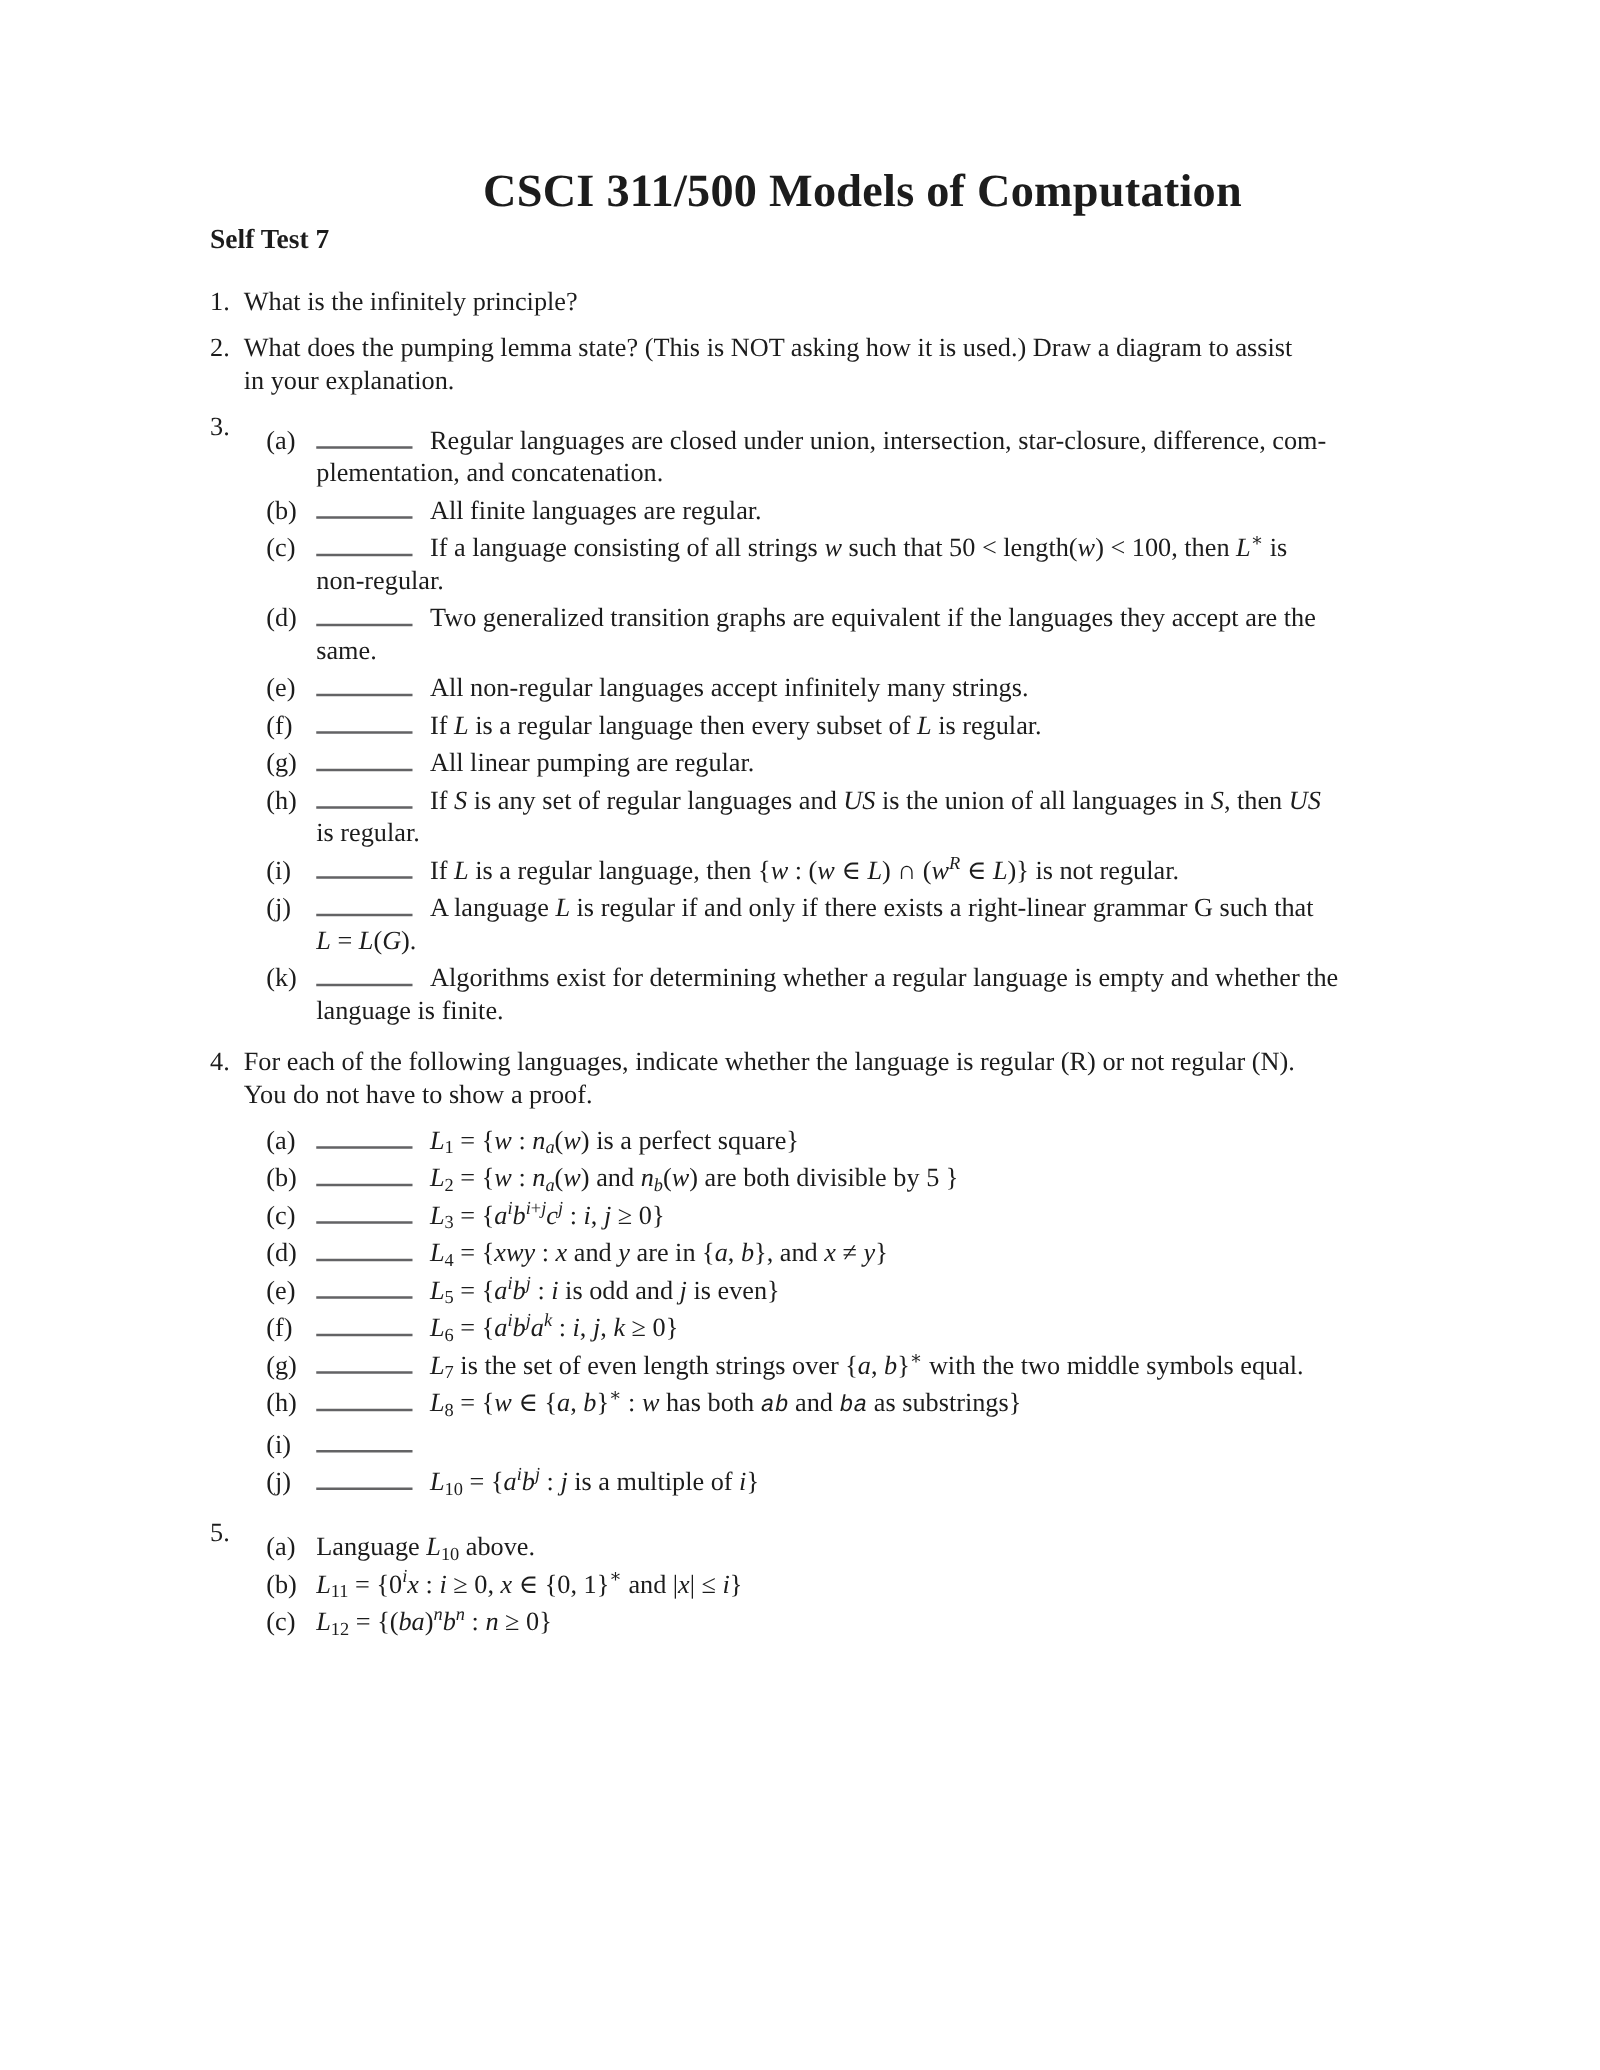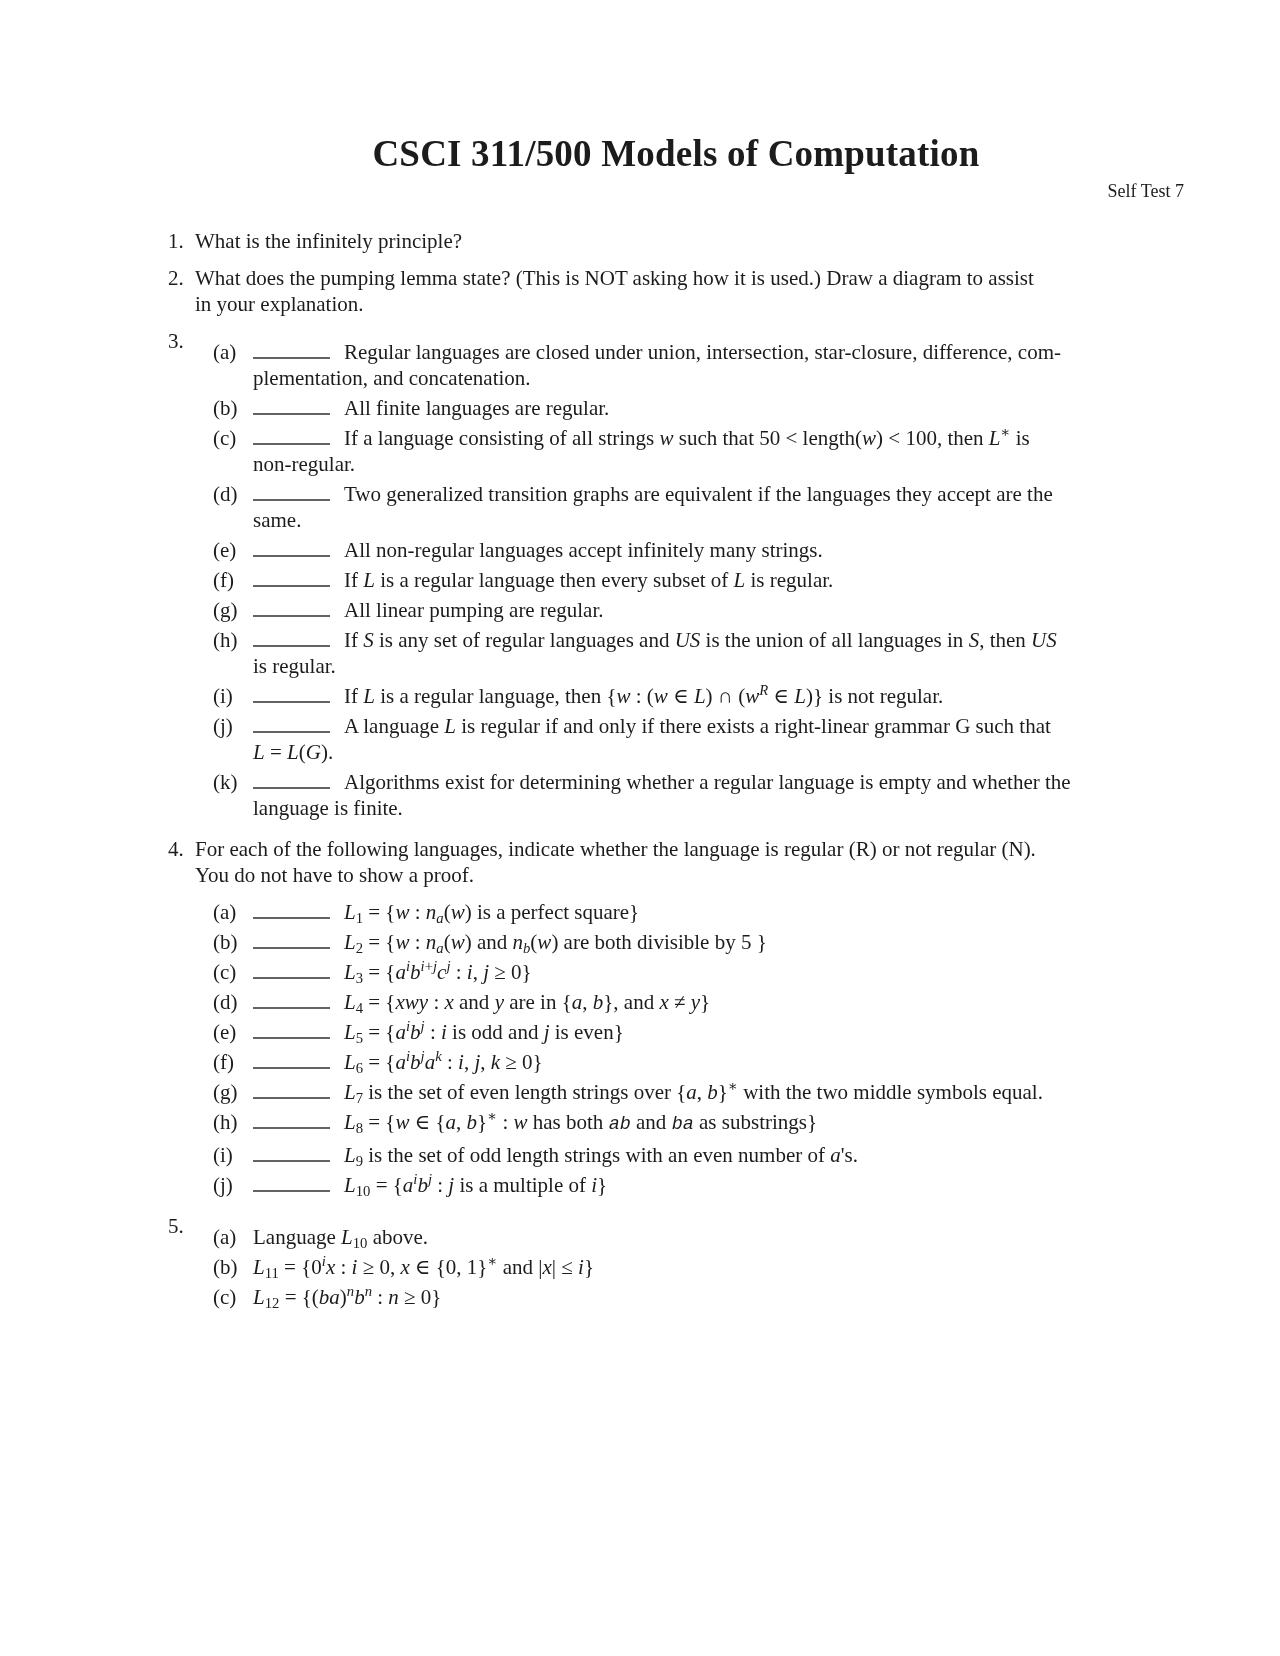--- a/index.html
+++ b/index.html
@@ -4,29 +4,29 @@
 <style>
   html,body{margin:0;padding:0;}
   body{
     width:1280px;height:1656px;
     background:#ffffff;
     color:#1c1c1c;
     font-family:"Liberation Serif","DejaVu Serif",serif;
     font-size:21px;line-height:26px;
     overflow:hidden;
   }
-  .page{padding:134px 96px 0 168px;}
+  .page{padding:134px 68px 0 168px;}
   h1{
     margin:0;text-align:center;
     font-size:37px;line-height:40px;font-weight:bold;
     letter-spacing:.2px;
   }
   h2{
-    margin:2px 0 0 0;text-align:right;
-    font-size:18px;line-height:30px;font-weight:normal;
+    margin:2px 0 0 0;text-align:left;
+    font-size:22px;line-height:30px;font-weight:bold;
   }
   .qlist{margin-top:22px;}
   .q{display:flex;margin-bottom:11px;}
   .qnum{width:27px;flex:none;}
   .qbody{width:917px;}
   .subs{margin-top:11px;padding-left:18px;}
   .sub{display:flex;margin-bottom:4px;}
   .slabel{width:40px;flex:none;}
   .sbody{flex:1;}
   .blank{
@@ -143,21 +143,21 @@
           <div class="sub">
             <span class="slabel">(g)</span>
             <div class="sbody"><span class="blank"></span><span><i>L</i><sub>7</sub> is the set of even length strings over {<i>a</i>, <i>b</i>}<sup>∗</sup> with the two middle symbols equal.</span></div>
           </div>
           <div class="sub">
             <span class="slabel">(h)</span>
             <div class="sbody"><span class="blank"></span><span><i>L</i><sub>8</sub> = {<i>w</i> ∈ {<i>a</i>, <i>b</i>}<sup>∗</sup> : <i>w</i> has both <code>ab</code> and <code>ba</code> as substrings}</span></div>
           </div>
           <div class="sub">
             <span class="slabel">(i)</span>
-            <div class="sbody"><span class="blank"></span><span><i>L</i><sub>9</sub> is the set of odd length strings with an even number of <i>a</i>'s.</span></div>
+            <div class="sbody"><span class="blank"></span></div>
           </div>
           <div class="sub">
             <span class="slabel">(j)</span>
             <div class="sbody"><span class="blank"></span><span><i>L</i><sub>10</sub> = {<i>a</i><sup><i>i</i></sup><i>b</i><sup><i>j</i></sup> : <i>j</i> is a multiple of <i>i</i>}</span></div>
           </div>
         </div>
       </div>
     </div>
 
     <div class="q">

